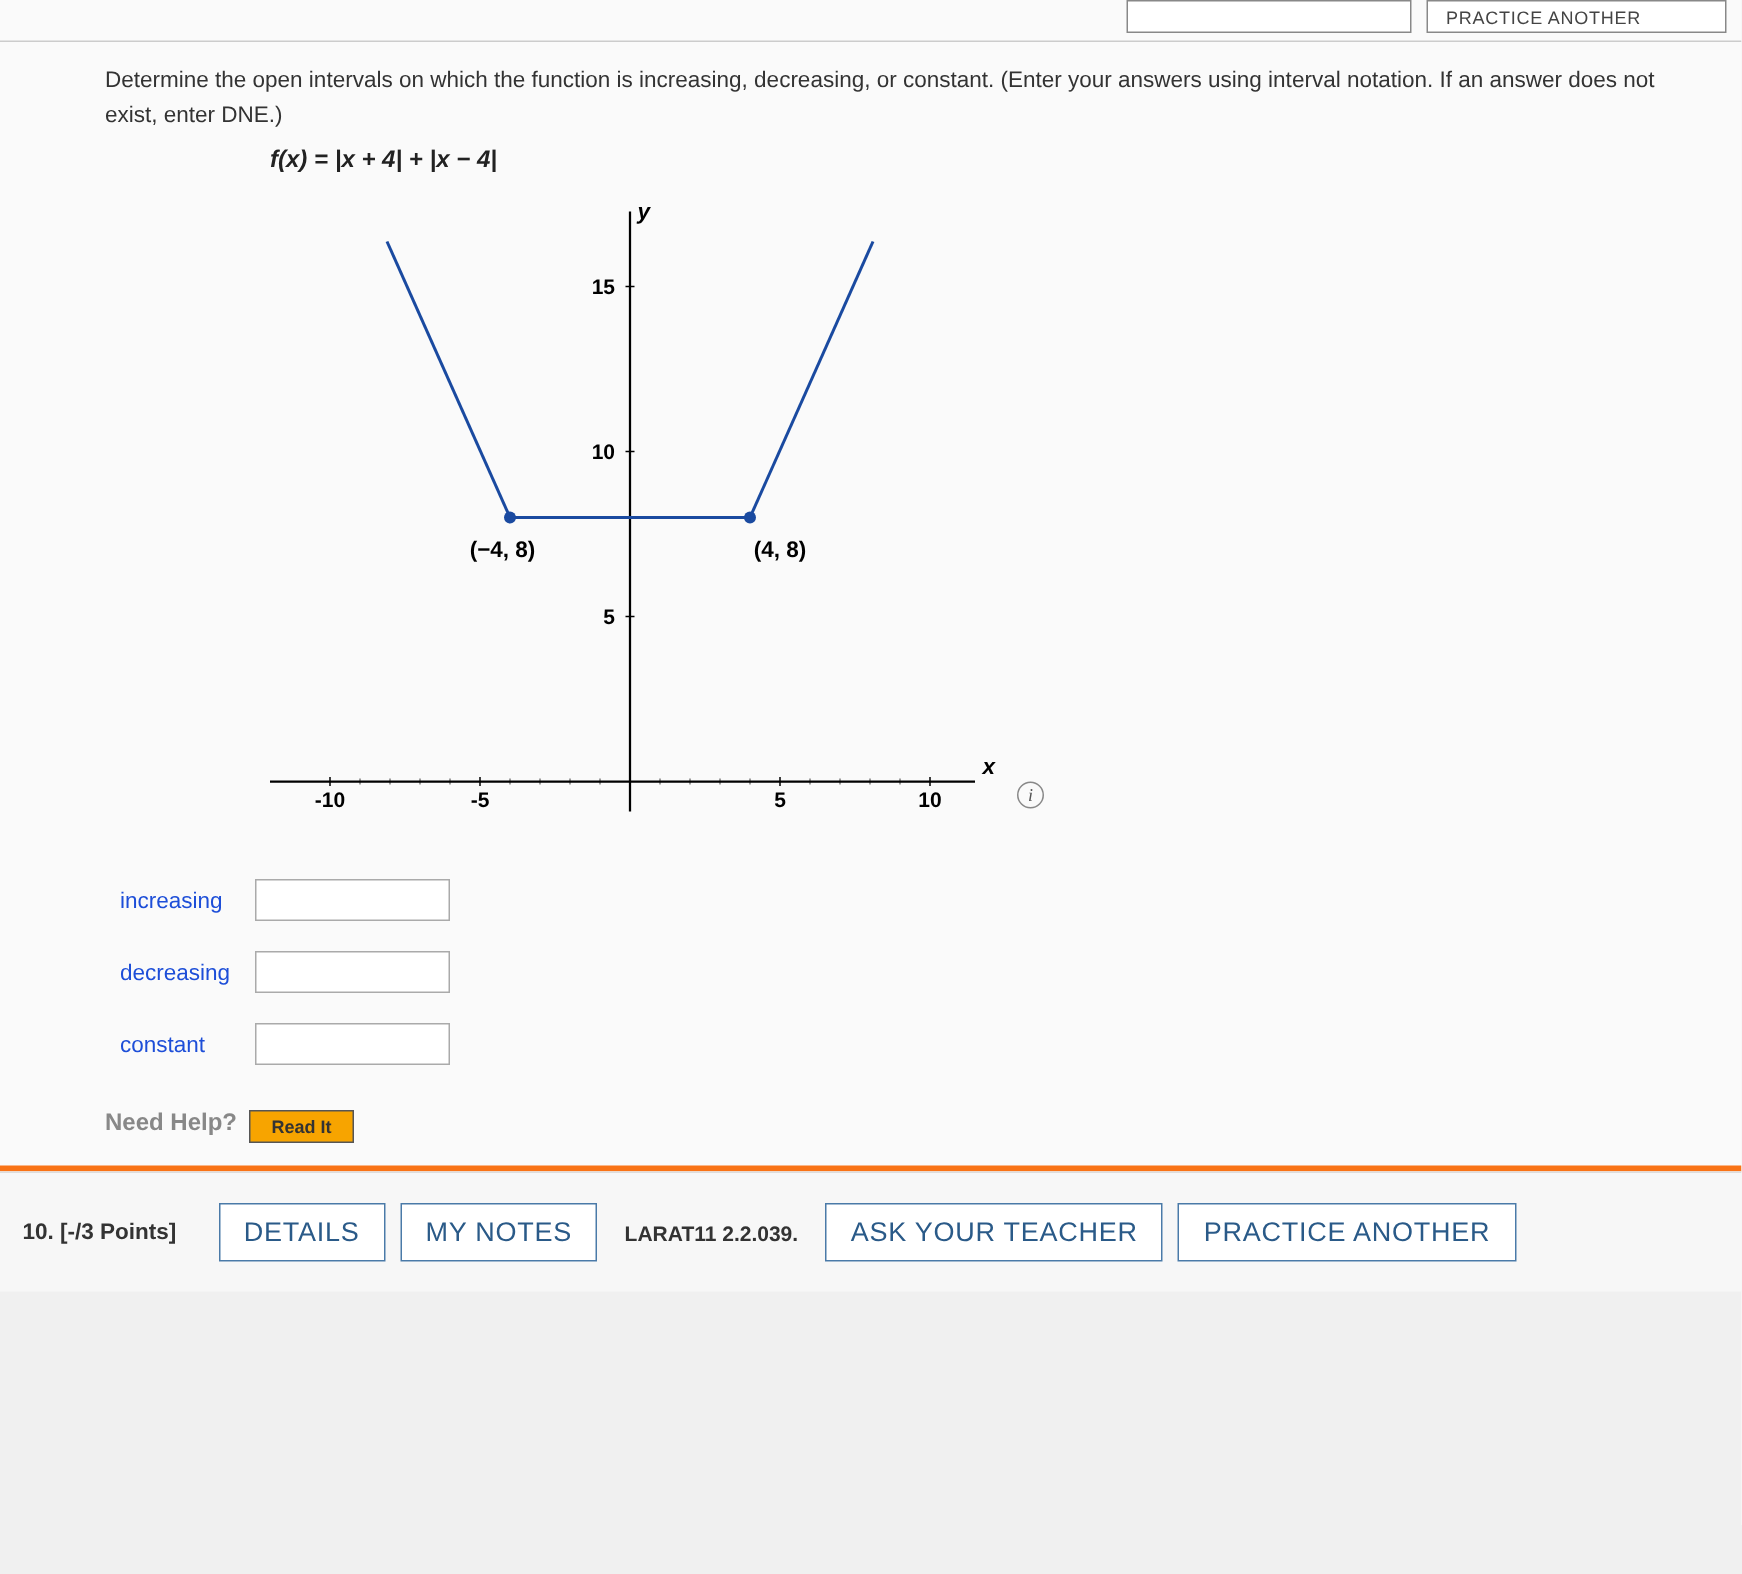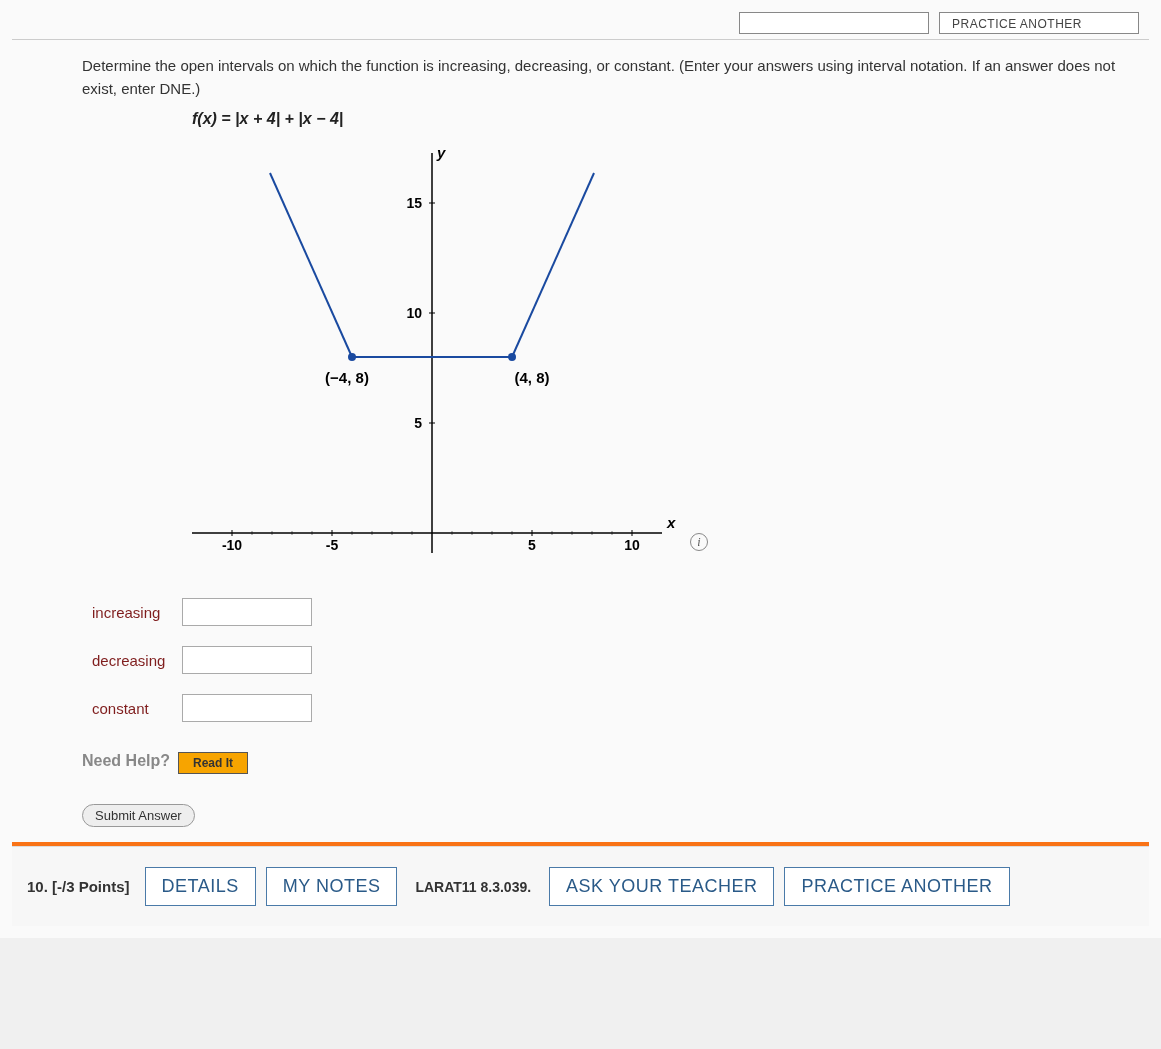--- a/index.html
+++ b/index.html
@@ -5,21 +5,21 @@
     * { box-sizing: border-box; margin: 0; padding: 0; }
     body {
       font-family: Arial, Helvetica, sans-serif;
       background: #f0f0f0;
       padding: 0;
       width: 1161px;
     }
     .container {
       background: #fafafa;
       margin: 0 auto;
-      padding: 12px;
+      padding: 0;
     }
     .top-buttons {
       display: flex;
       justify-content: flex-end;
       gap: 10px;
       padding: 0 10px 5px;
       border-bottom: 1px solid #ccc;
     }
     .top-btn-cut {
       border: 1px solid #888;
@@ -74,21 +74,21 @@
     }
     .answer-rows { margin: 25px 0 0 10px; }
     .answer-row {
       display: flex;
       align-items: center;
       margin-bottom: 20px;
     }
     .answer-label {
       width: 90px;
       font-size: 15px;
-      color: #7f1d1d;
+      color: #1d4ed8;
     }
     .answer-input {
       width: 130px;
       height: 28px;
       border: 1px solid #aaa;
       background: #fff;
       padding: 0 6px;
       font-size: 14px;
     }
     .help-row {
@@ -126,21 +126,21 @@
       align-items: center;
       padding: 20px 15px;
       gap: 10px;
       background: #f7f7f7;
       border-top: 1px solid #ddd;
     }
     .q-num {
       font-weight: bold;
       font-size: 15px;
       color: #333;
-      margin-right: 5px;
+      margin-right: 18px;
     }
     .footer-btn {
       border: 1px solid #4a7aa8;
       background: #fff;
       padding: 8px 16px;
       font-size: 18px;
       color: #2a5a88;
       letter-spacing: 0.5px;
       cursor: pointer;
     }
@@ -234,28 +234,25 @@
         <div class="answer-label">constant</div>
         <input class="answer-input" type="text" value="" style="">
       </div>
     </div>
 
     <div class="help-row">
       <span class="need-help">Need Help?</span>
       <button class="read-it">Read It</button>
     </div>
 
-    <div class="submit-row">
-      <button class="submit-btn">Submit Answer</button>
-    </div>
   </div>
 
   <div class="footer-bar">
     <span class="q-num">
       <span>10.</span> <span>[-/3 Points]</span>
     </span>
     <button class="footer-btn">DETAILS</button>
     <button class="footer-btn">MY NOTES</button>
-    <span class="footer-ref">LARAT11 8.3.039.</span>
+    <span class="footer-ref">LARAT11 2.2.039.</span>
     <button class="footer-btn">ASK YOUR TEACHER</button>
     <button class="footer-btn">PRACTICE ANOTHER</button>
   </div>
 </div>
 
 </body></html>

